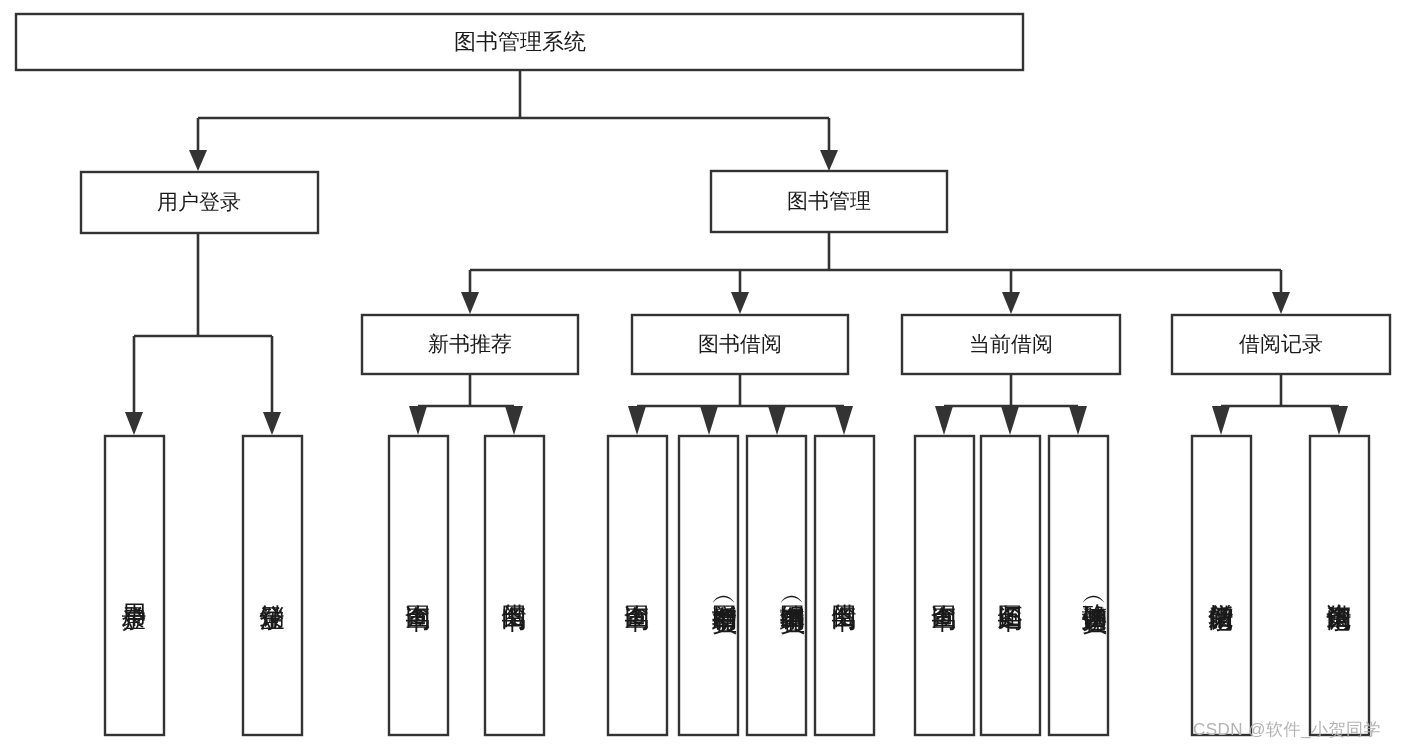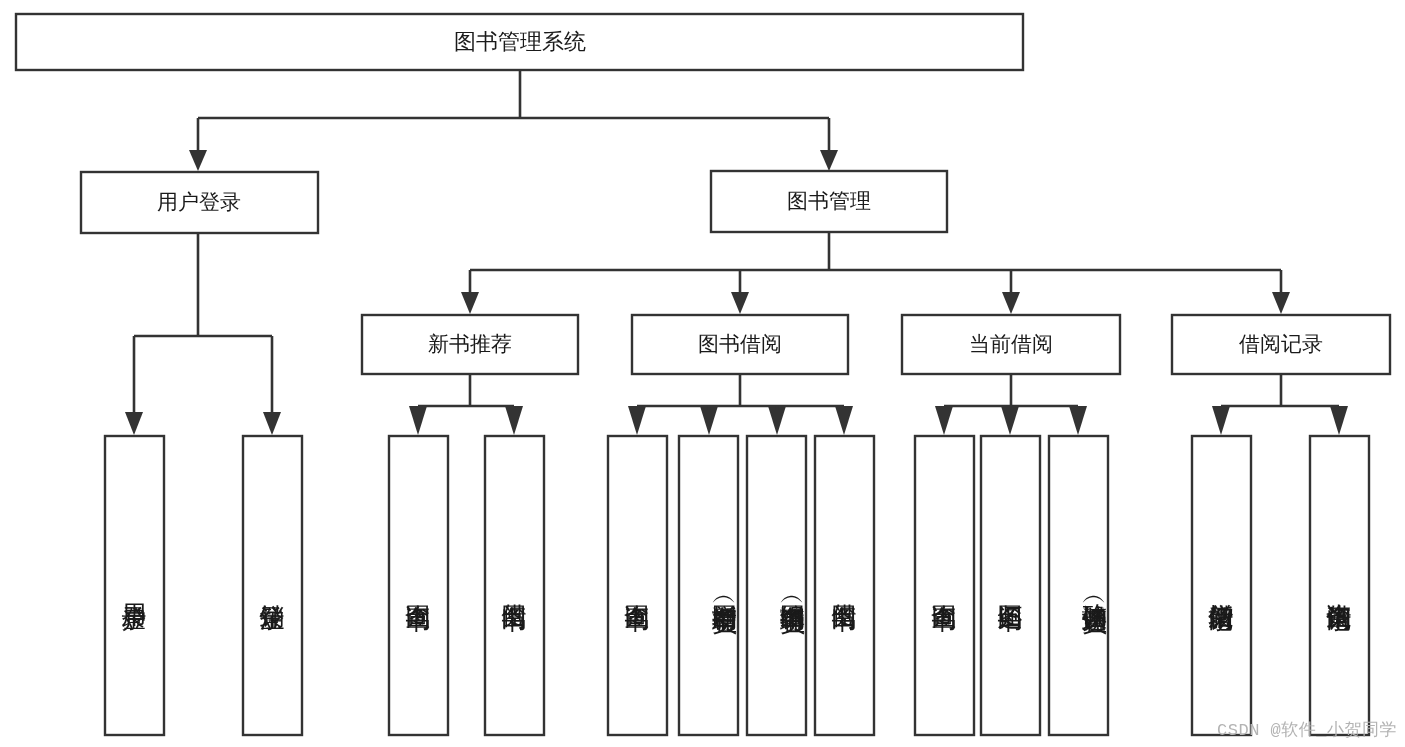--- a/index.html
+++ b/index.html
@@ -67,23 +67,23 @@
     color: #1a1a1a;
     letter-spacing: 1px;
     display: flex;
     align-items: center;
     justify-content: center;
     white-space: nowrap;
     user-select: none;
   }
   #watermark {
     position: absolute;
-    right: 8px;
+    right: 24px;
     bottom: 6px;
-    font-family: Liberation Mono, monospace;
+    font-family: Liberation Sans, sans-serif;
     font-size: 17px;
     color: #b3b3b3;
     letter-spacing: 0.5px;
     white-space: nowrap;
   }
 </style>
 </head>
 <body>
 
 <div id="diagram-root">

